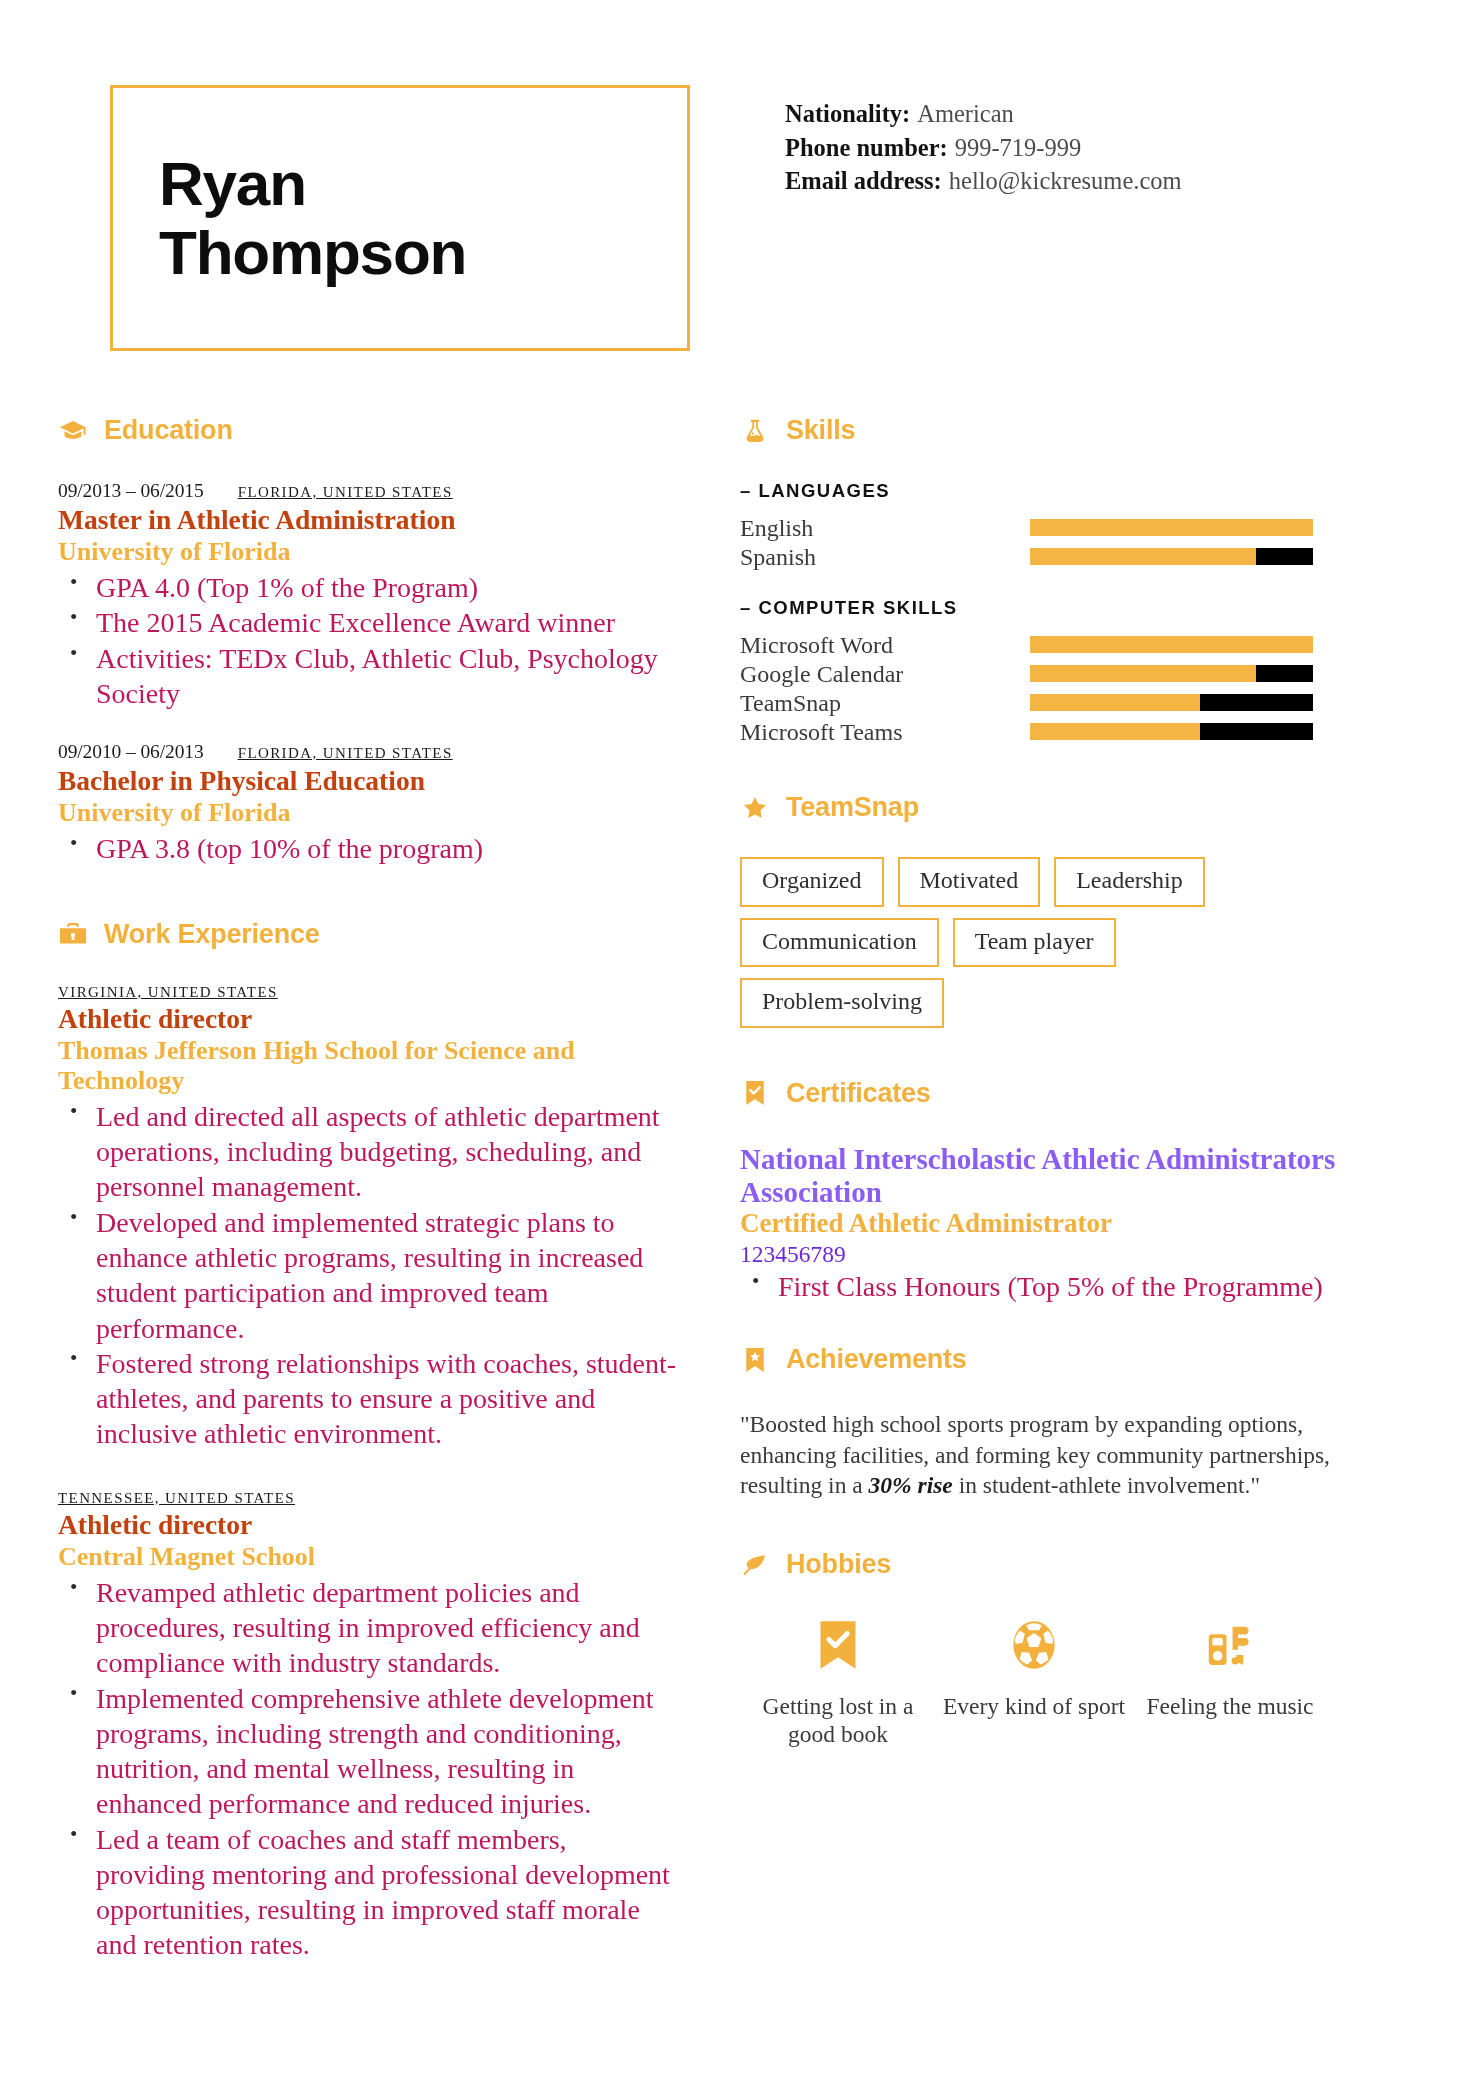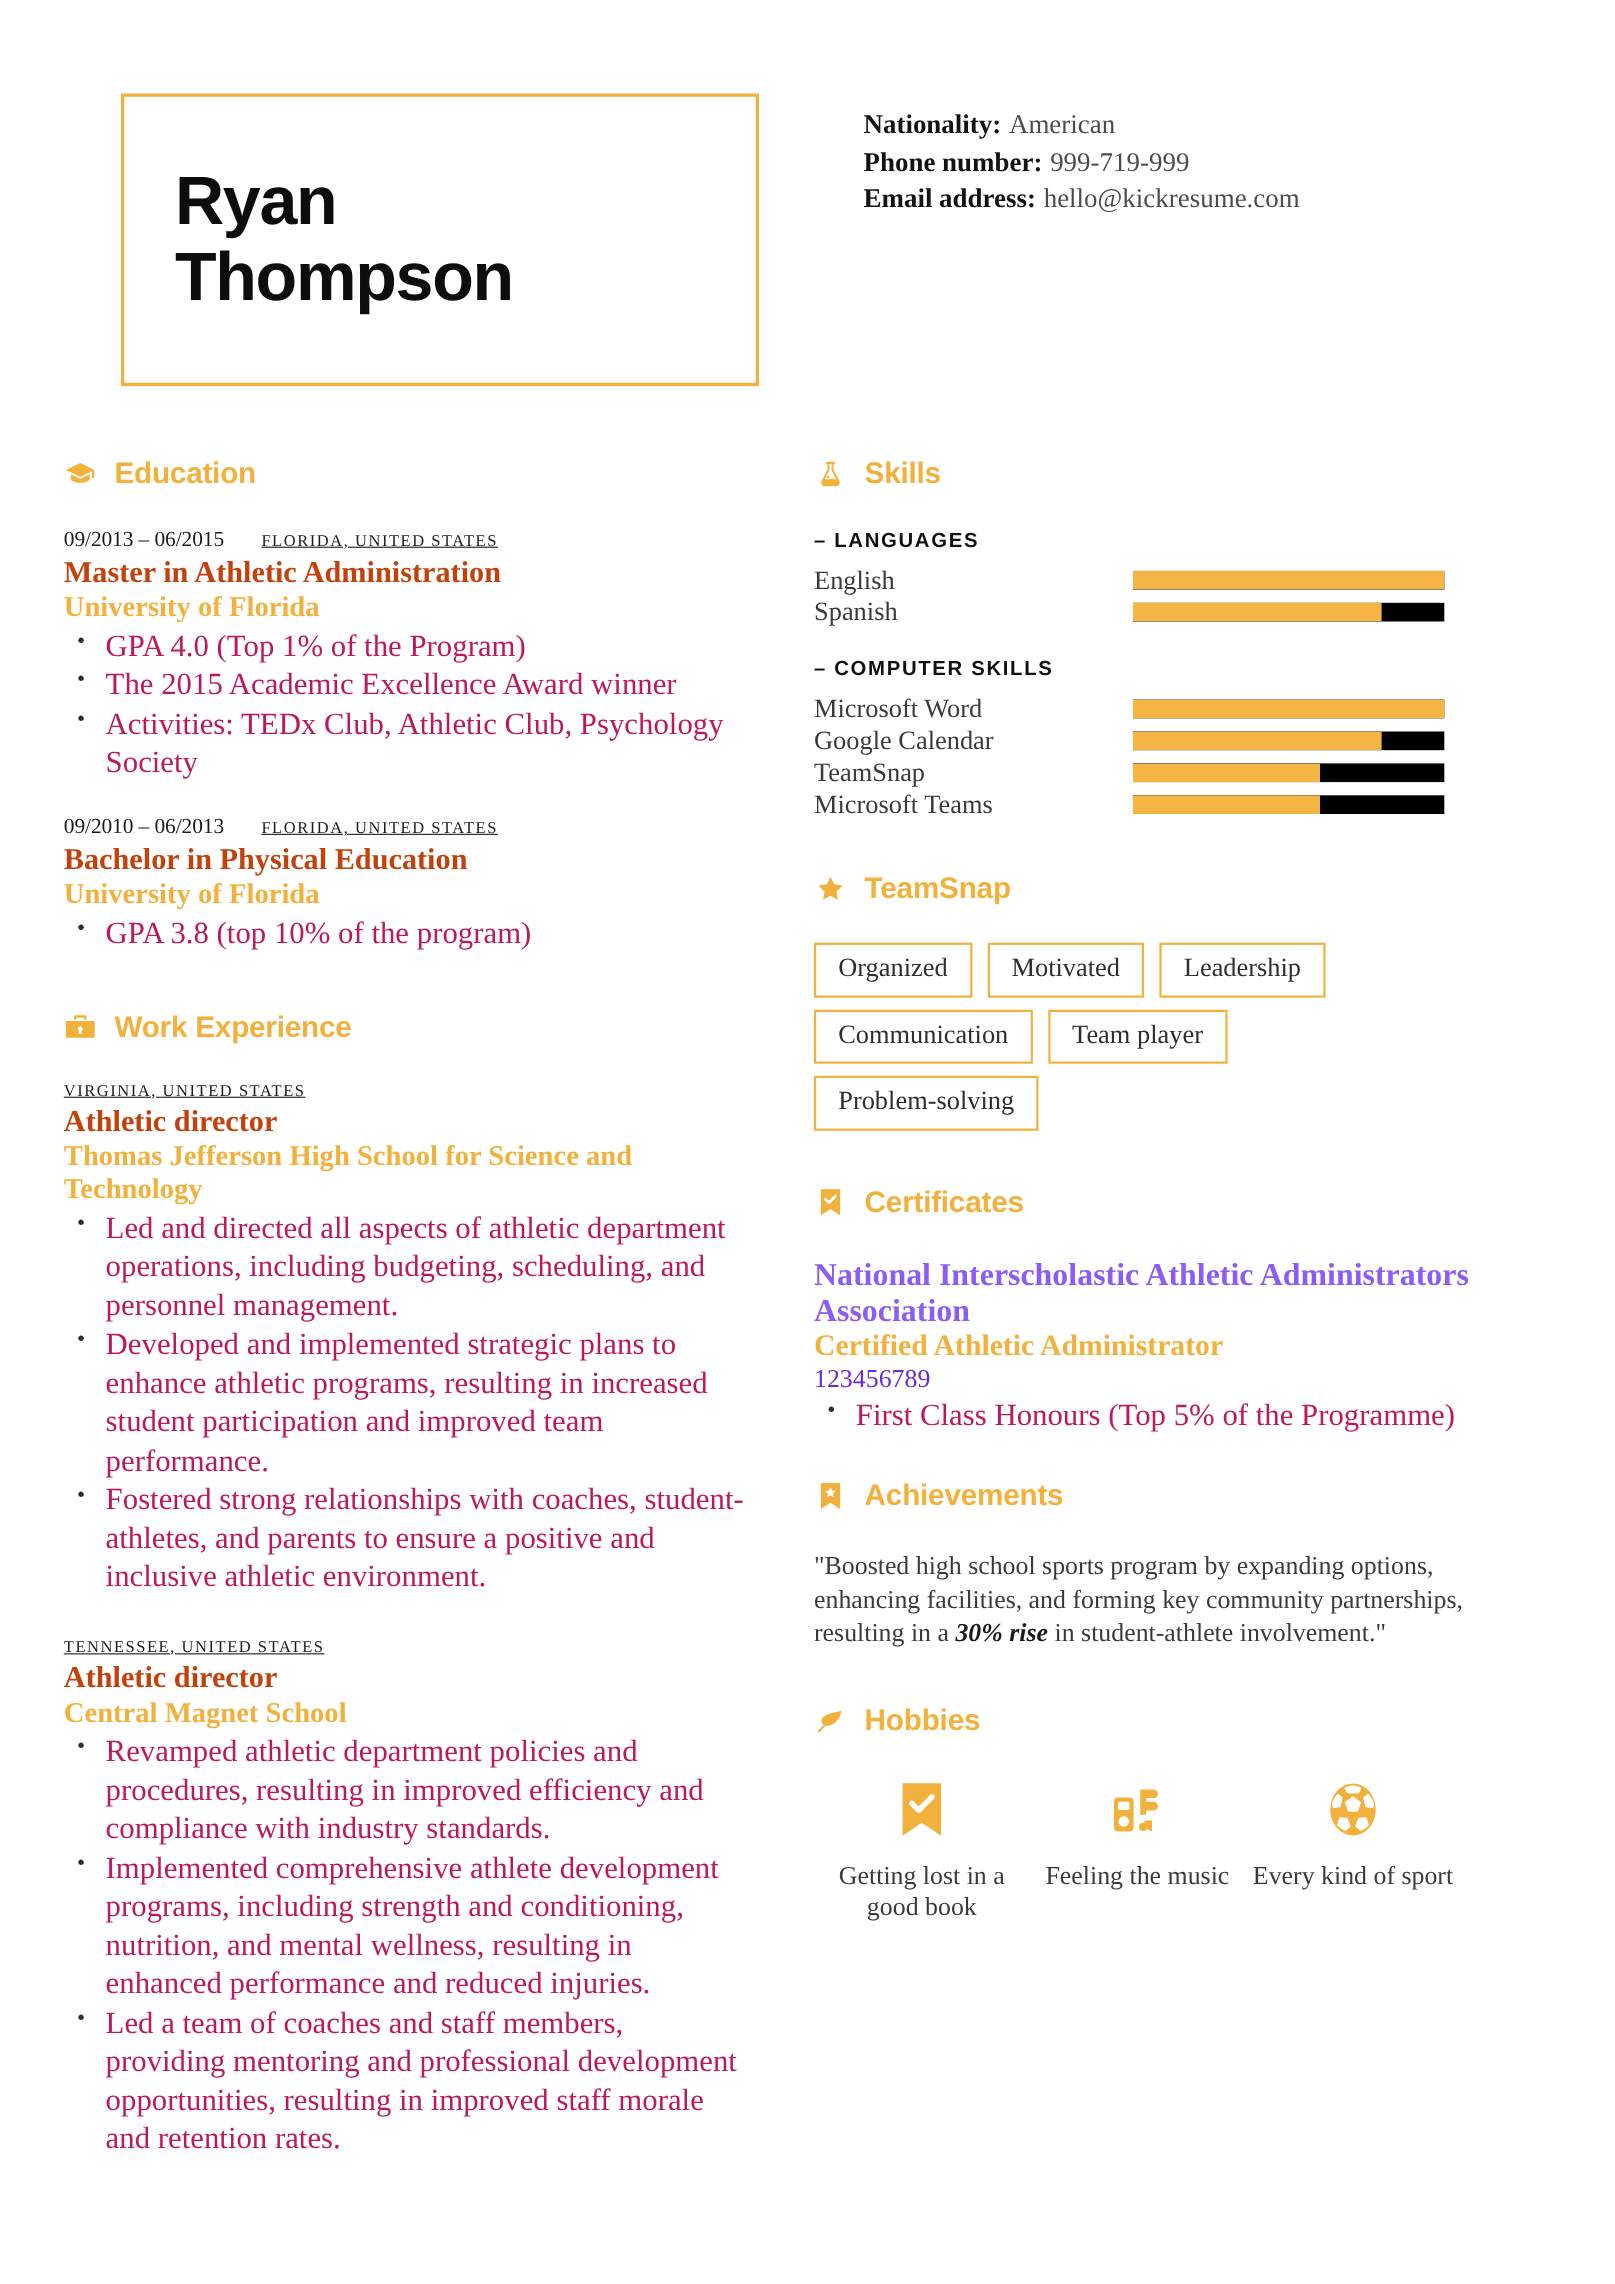--- a/index.html
+++ b/index.html
@@ -494,46 +494,46 @@
         </div>
         <div class="hobbies">
           <div class="hobby">
             <div class="hicon">
               <svg width="48" height="56" viewBox="0 0 20 24" fill="#F2B13C">
                 <path d="M2.5 1.8h15v20.4L10 17.2 2.5 22.2V1.8z"></path>
                 <path d="M6.1 9.6l2.7 2.7 5.2-5.2" stroke="#ffffff" stroke-width="2.1" fill="none" stroke-linecap="round" stroke-linejoin="round"></path>
               </svg>
             </div>
             <div class="hlabel">Getting lost in a good book</div>
-          </div>
-          <div class="hobby">
-            <div class="hicon">
-              <svg width="52" height="52" viewBox="0 0 24 24" fill="#F2B13C">
-                <rect x="2.2" y="7" width="8.2" height="14.2" rx="1.6"></rect>
-                <rect x="3.9" y="8.8" width="4.8" height="3.4" rx=".7" fill="#ffffff"></rect>
-                <circle cx="6.3" cy="17" r="2.2" fill="#ffffff"></circle>
-                <path d="M13.2 3.6h5.6c1 0 1.8.8 1.8 1.8s-.8 1.8-1.8 1.8h-3.1v1.6h3.1c1 0 1.8.8 1.8 1.8s-.8 1.8-1.8 1.8h-3.1v1.8h-2.5V3.6z"></path>
-                <path d="M14.9 16.6h3.2v4.6l-3.2-1.6v-3z"></path>
-                <circle cx="14.4" cy="19.3" r="1.7"></circle>
-              </svg>
-            </div>
-            <div class="hlabel">Feeling the music</div>
           </div>
           <div class="hobby">
             <div class="hicon">
               <svg width="52" height="56" viewBox="0 0 24 26" fill="#F2B13C">
                 <ellipse cx="12" cy="13" rx="9.6" ry="11"></ellipse>
                 <path d="M12 7.4l3.4 2.5-1.3 4h-4.2l-1.3-4L12 7.4z" fill="#ffffff"></path>
                 <path d="M12 2.9c1.5 0 2.8.5 3.6 1.1l-1.2 2.2h-4.8L8.4 4c.9-.6 2.1-1.1 3.6-1.1z" fill="#ffffff"></path>
                 <path d="M3.1 10.6c.5-1.8 1.4-3.3 2.5-4.3l2.1 1.5-1 4.2-3.2.5-.4-1.9z" fill="#ffffff"></path>
                 <path d="M20.9 10.6l-.4 1.9-3.2-.5-1-4.2 2.1-1.5c1.1 1 2 2.5 2.5 4.3z" fill="#ffffff"></path>
                 <path d="M5.3 19.6l1-3.4 3.4.4 1.4 3.5-2.1 1.9c-1.4-.5-2.7-1.3-3.7-2.4z" fill="#ffffff"></path>
                 <path d="M18.7 19.6c-1 1.1-2.3 1.9-3.7 2.4l-2.1-1.9 1.4-3.5 3.4-.4 1 3.4z" fill="#ffffff"></path>
               </svg>
             </div>
             <div class="hlabel">Every kind of sport</div>
           </div>
+          <div class="hobby">
+            <div class="hicon">
+              <svg width="52" height="52" viewBox="0 0 24 24" fill="#F2B13C">
+                <rect x="2.2" y="7" width="8.2" height="14.2" rx="1.6"></rect>
+                <rect x="3.9" y="8.8" width="4.8" height="3.4" rx=".7" fill="#ffffff"></rect>
+                <circle cx="6.3" cy="17" r="2.2" fill="#ffffff"></circle>
+                <path d="M13.2 3.6h5.6c1 0 1.8.8 1.8 1.8s-.8 1.8-1.8 1.8h-3.1v1.6h3.1c1 0 1.8.8 1.8 1.8s-.8 1.8-1.8 1.8h-3.1v1.8h-2.5V3.6z"></path>
+                <path d="M14.9 16.6h3.2v4.6l-3.2-1.6v-3z"></path>
+                <circle cx="14.4" cy="19.3" r="1.7"></circle>
+              </svg>
+            </div>
+            <div class="hlabel">Feeling the music</div>
+          </div>
         </div>
       </div>
 
     </div>
   </div>
 </div>
 
 </body></html>

